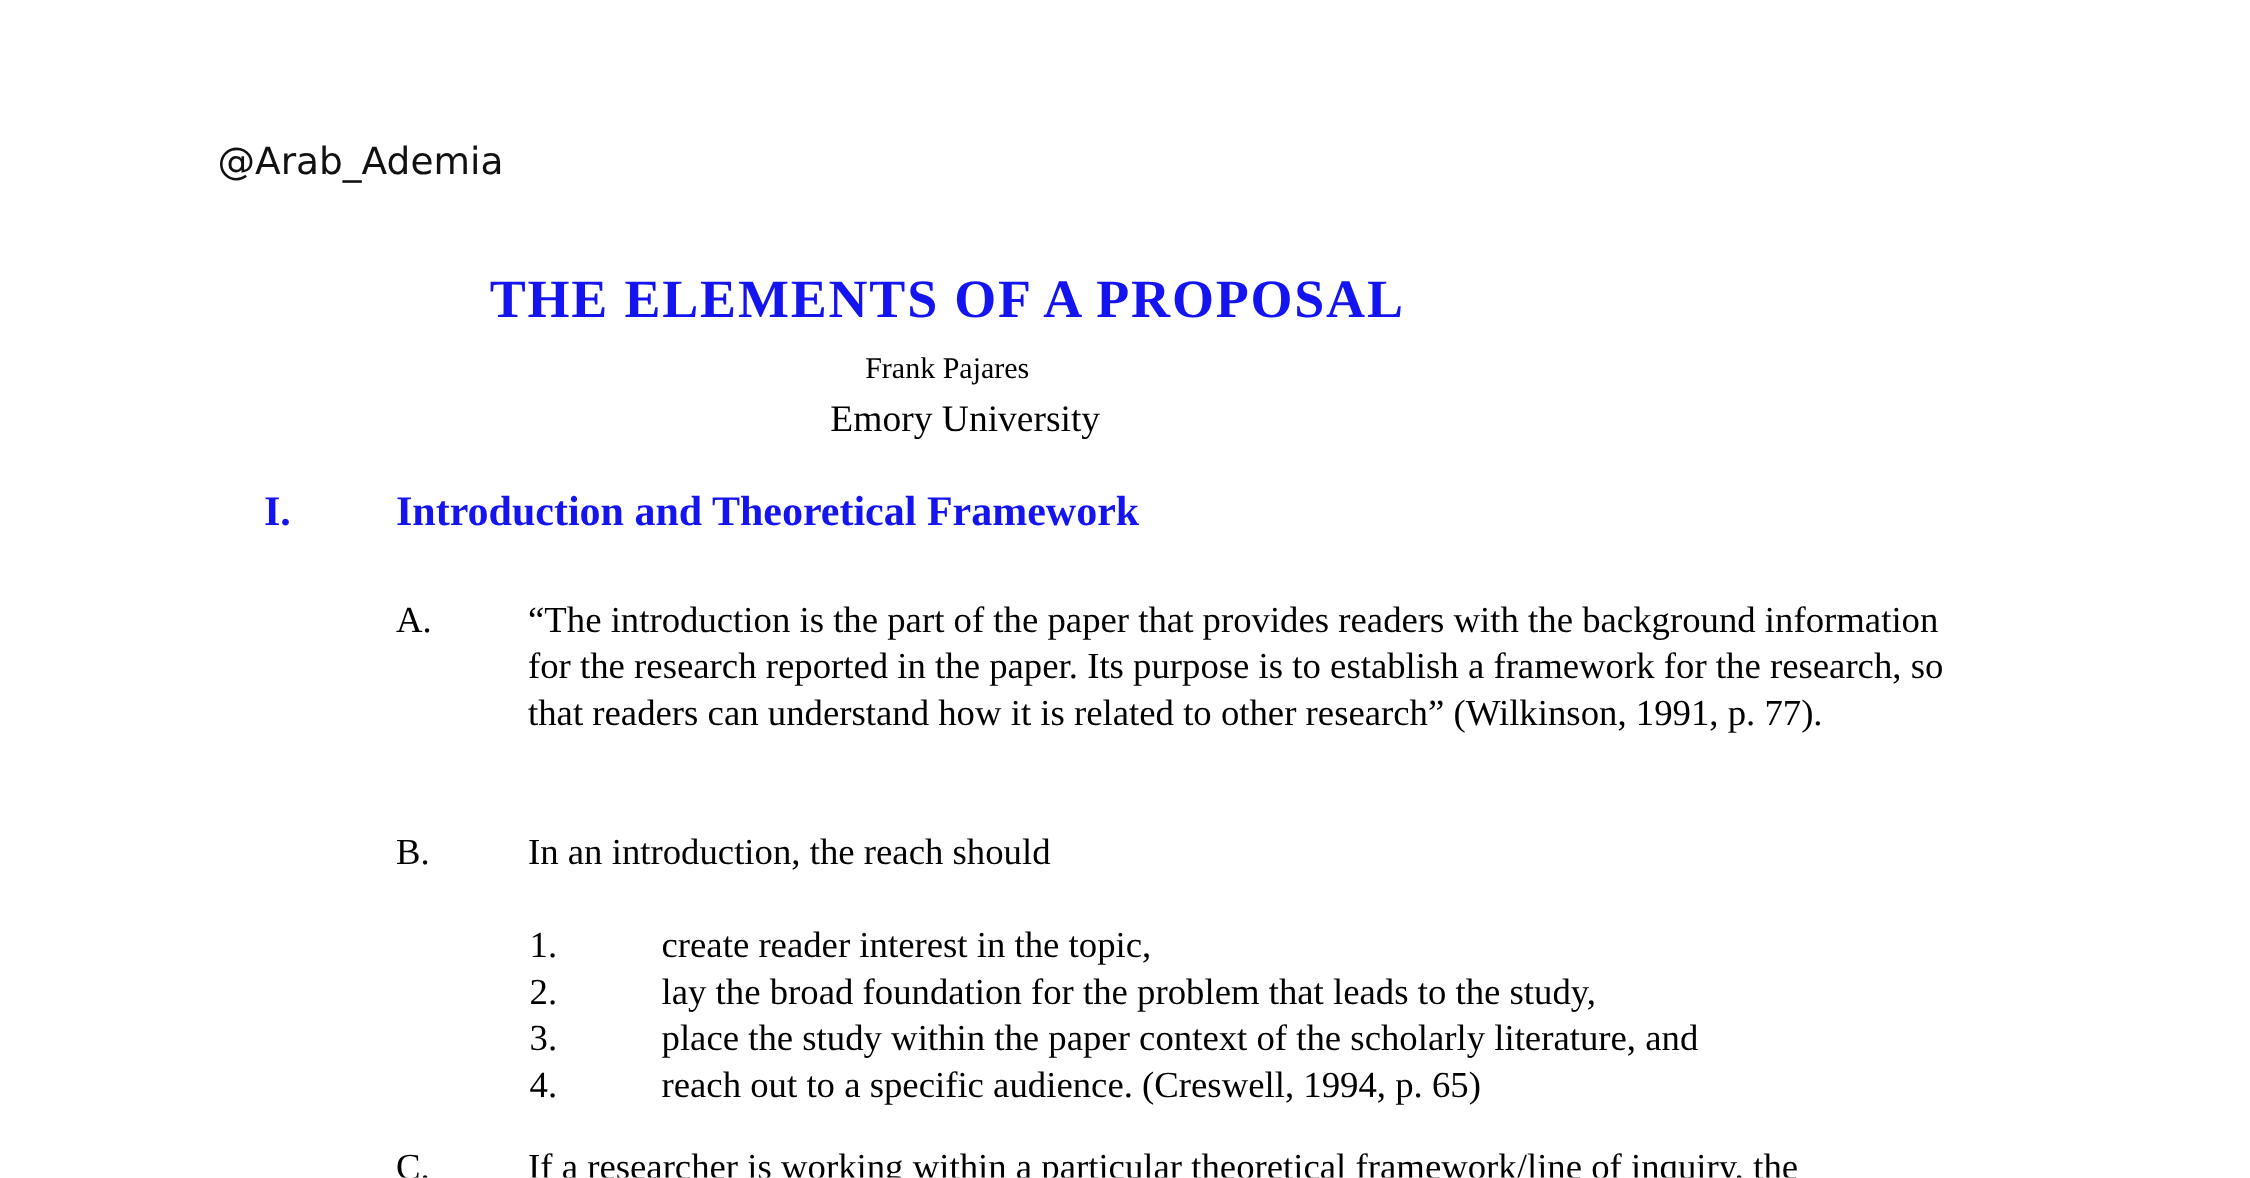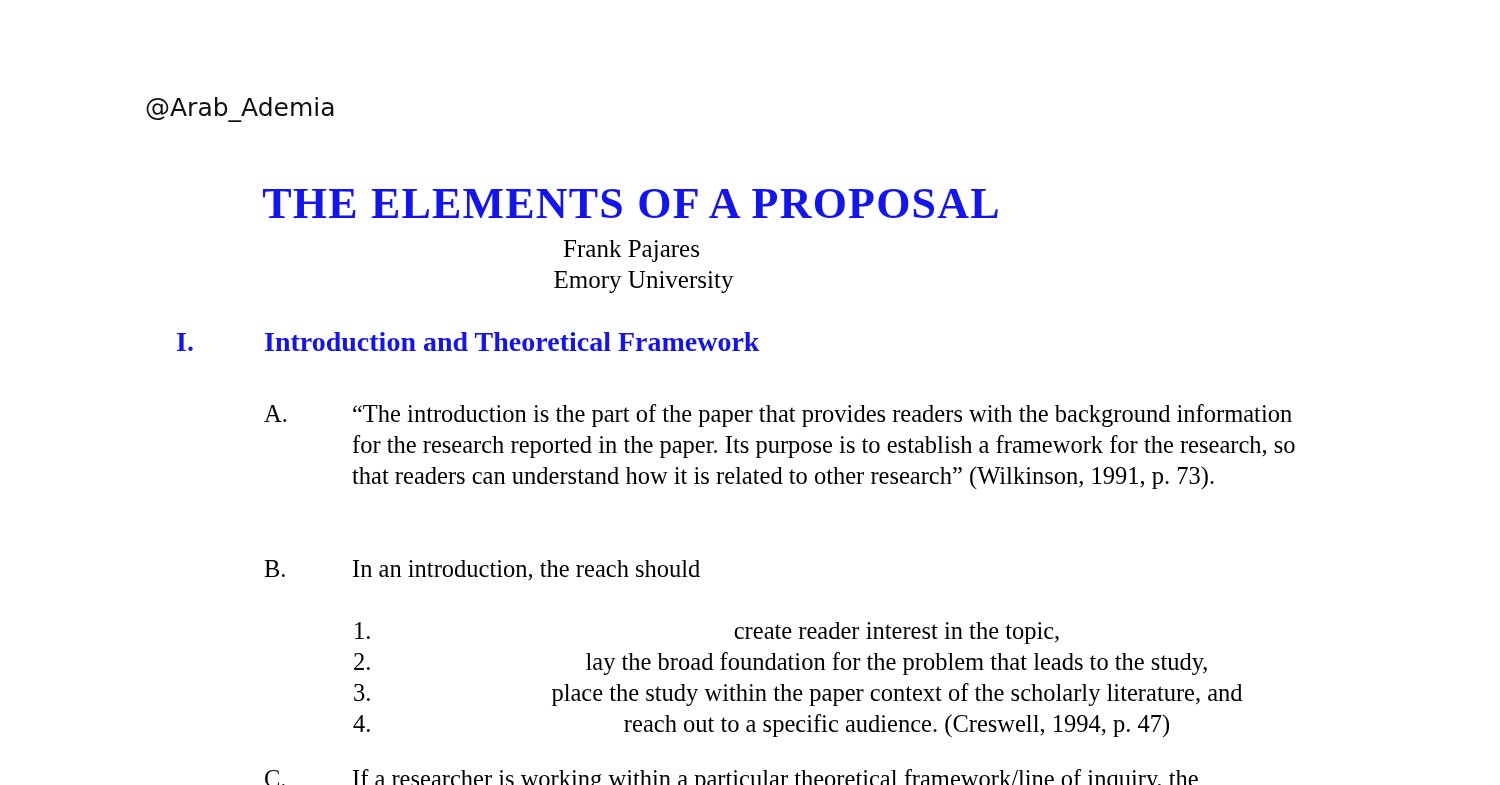--- a/index.html
+++ b/index.html
@@ -31,32 +31,32 @@
     white-space: nowrap;
   }
   .doc-title {
     position: absolute;
     left: 0;
     right: 0;
     top: 178px;
     text-align: center;
     font-family: "Liberation Serif", serif;
     font-weight: bold;
-    font-size: 44px;
+    font-size: 36px;
     color: #1414f0;
     letter-spacing: 1.2px;
     white-space: nowrap;
   }
   .author {
     position: absolute;
     left: 0;
     right: 0;
     top: 235px;
     text-align: center;
-    font-size: 25px;
+    font-size: 20px;
     color: #000;
   }
   .affiliation {
     position: absolute;
     left: 0;
     right: 0;
     top: 266px;
     text-align: center;
     font-size: 25px;
     color: #000;
@@ -119,42 +119,41 @@
     line-height: 31px;
   }
   .sublist .row {
     display: flex;
   }
   .sublist .row .marker {
     flex: 0 0 88px;
   }
   .sublist .row .body {
     flex: 1;
-    text-align: center;
   }
 </style>
 </head>
 <body>
 
 <div class="page">
 
   <div class="watermark">@Arab_Ademia</div>
 
   <div class="doc-title">THE ELEMENTS OF A PROPOSAL</div>
   <div class="author">Frank Pajares</div>
   <div class="affiliation">Emory University</div>
 
   <div class="section">
     <span class="num">I.</span>
     <span class="txt">Introduction and Theoretical Framework</span>
   </div>
 
   <div class="item item-a">
     <span class="marker">A.</span>
-    <span class="body">“The introduction is the part of the paper that provides readers with the background information for the research reported in the paper. Its purpose is to establish a framework for the research, so that readers can understand how it is related to other research” (Wilkinson, 1991, p. 73).</span>
+    <span class="body">“The introduction is the part of the paper that provides readers with the background information for the research reported in the paper. Its purpose is to establish a framework for the research, so that readers can understand how it is related to other research” (Wilkinson, 1991, p. 77).</span>
   </div>
 
   <div class="item item-b">
     <span class="marker">B.</span>
     <span class="body">In an introduction, the reach should</span>
   </div>
 
   <div class="sublist">
     <div class="row">
       <span class="marker">1.</span>
@@ -163,21 +162,21 @@
     <div class="row">
       <span class="marker">2.</span>
       <span class="body">lay the broad foundation for the problem that leads to the study,</span>
     </div>
     <div class="row">
       <span class="marker">3.</span>
       <span class="body">place the study within the paper context of the scholarly literature, and</span>
     </div>
     <div class="row">
       <span class="marker">4.</span>
-      <span class="body">reach out to a specific audience. (Creswell, 1994, p. 47)</span>
+      <span class="body">reach out to a specific audience. (Creswell, 1994, p. 65)</span>
     </div>
   </div>
 
   <div class="item item-c">
     <span class="marker">C.</span>
     <span class="body">If a researcher is working within a particular theoretical framework/line of inquiry, the</span>
   </div>
 
 </div>
 

